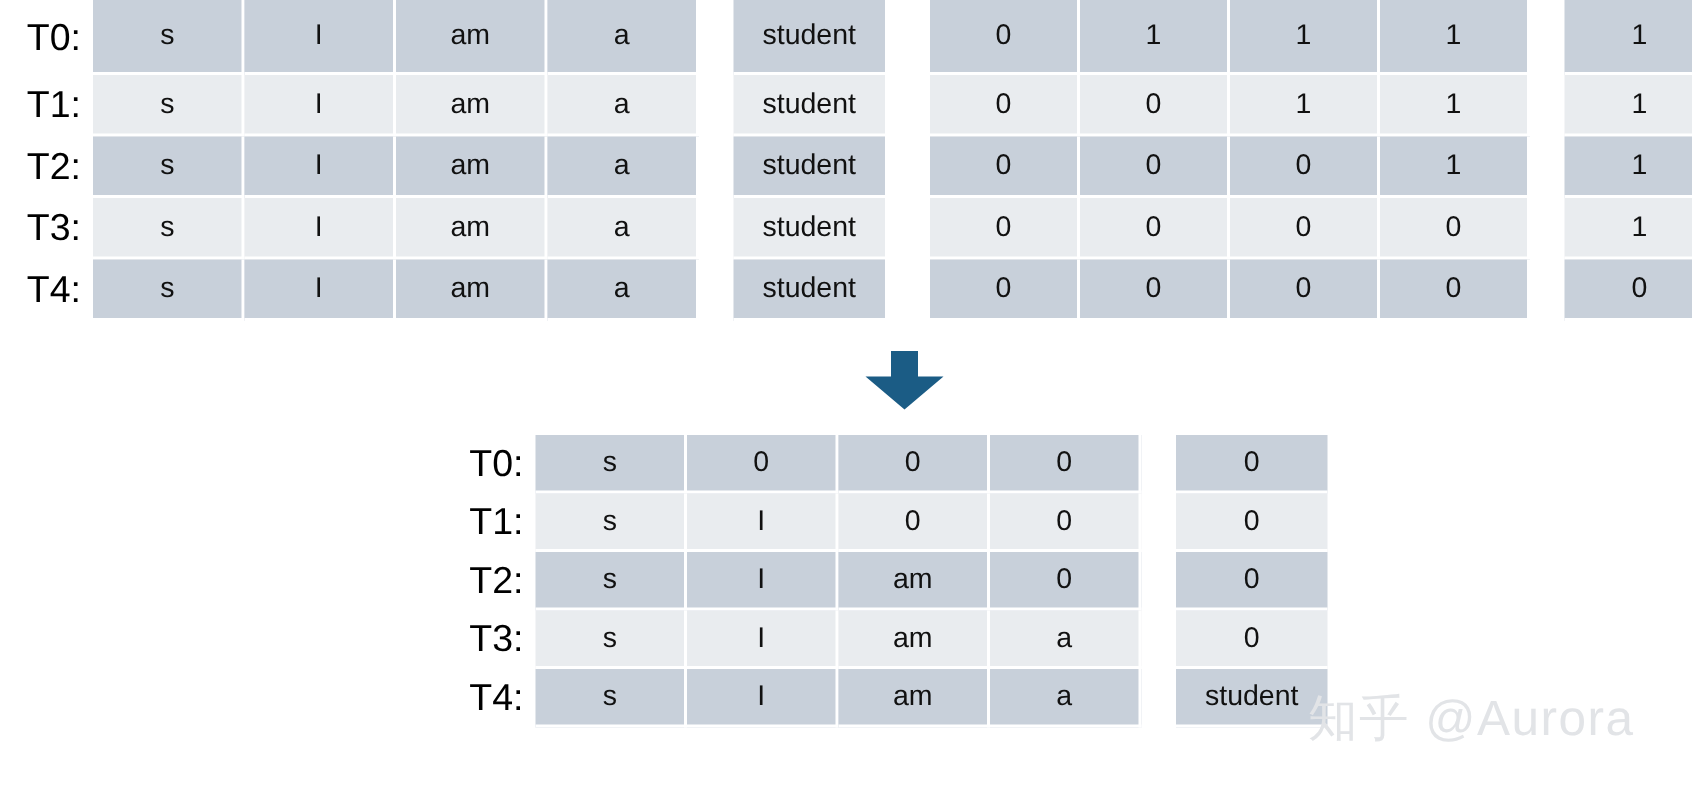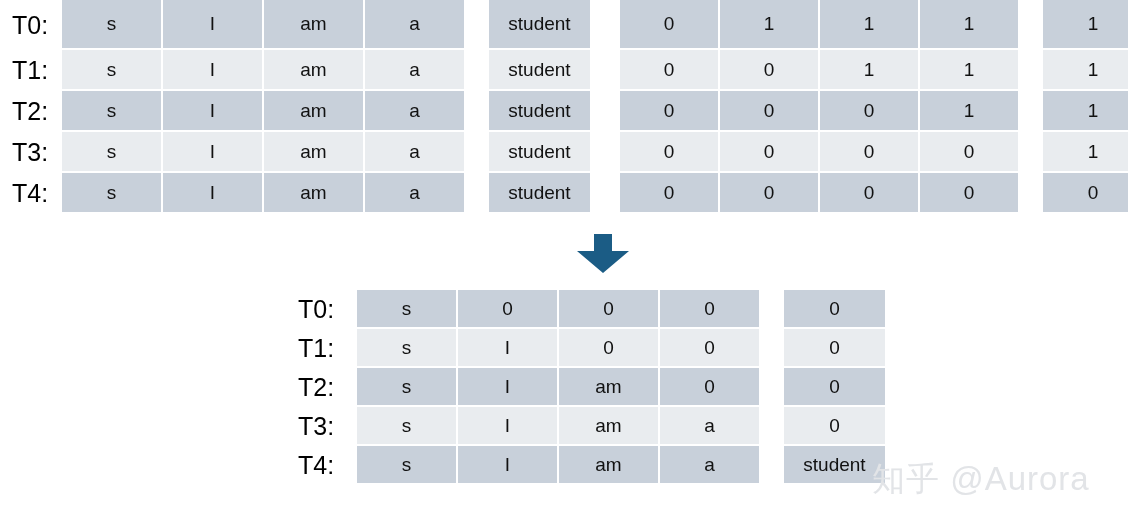--- a/index.html
+++ b/index.html
@@ -21,21 +21,21 @@
     position: absolute;
     display: flex;
     flex-direction: column;
   }
   .tbl-row {
     display: flex;
     align-items: center;
   }
   .row-label {
     flex: 0 0 auto;
-    text-align: left;
+    text-align: right;
     font-size: 25px;
     line-height: 1;
     color: #000000;
     padding-right: 8px;
     letter-spacing: 0px;
     white-space: nowrap;
   }
   .cells {
     display: flex;
     flex: 0 0 auto;

